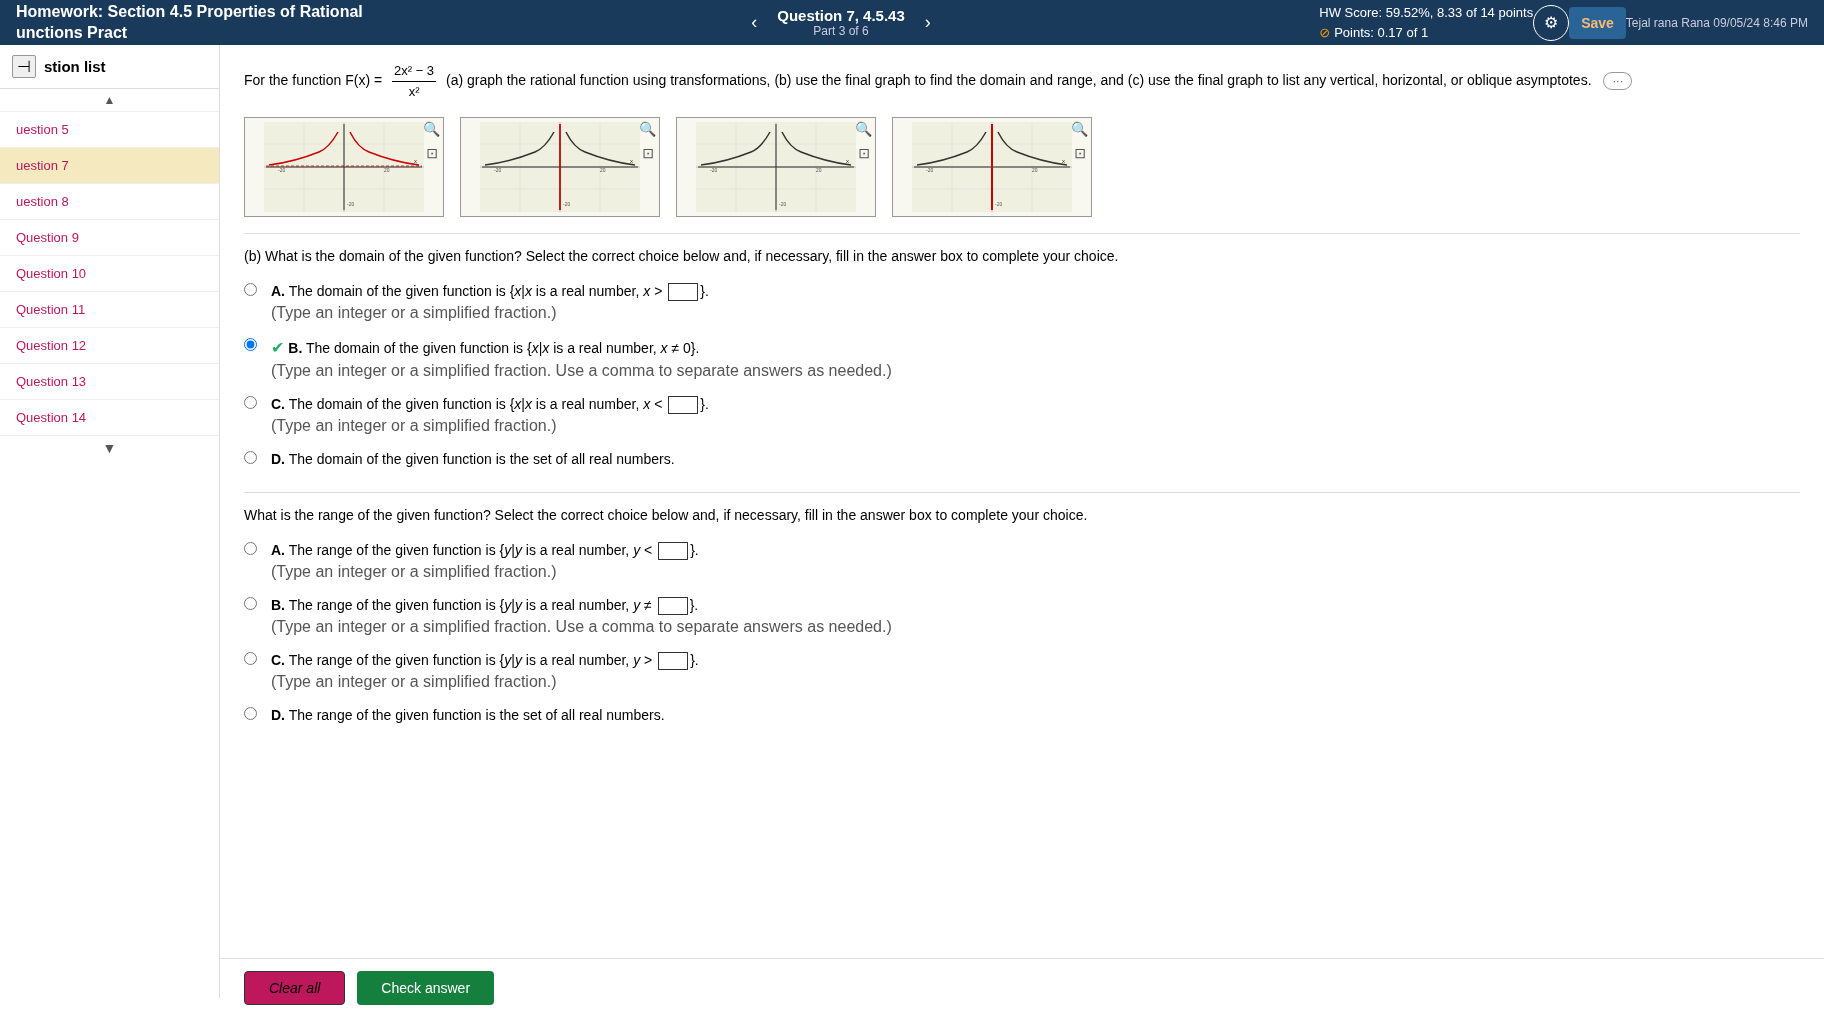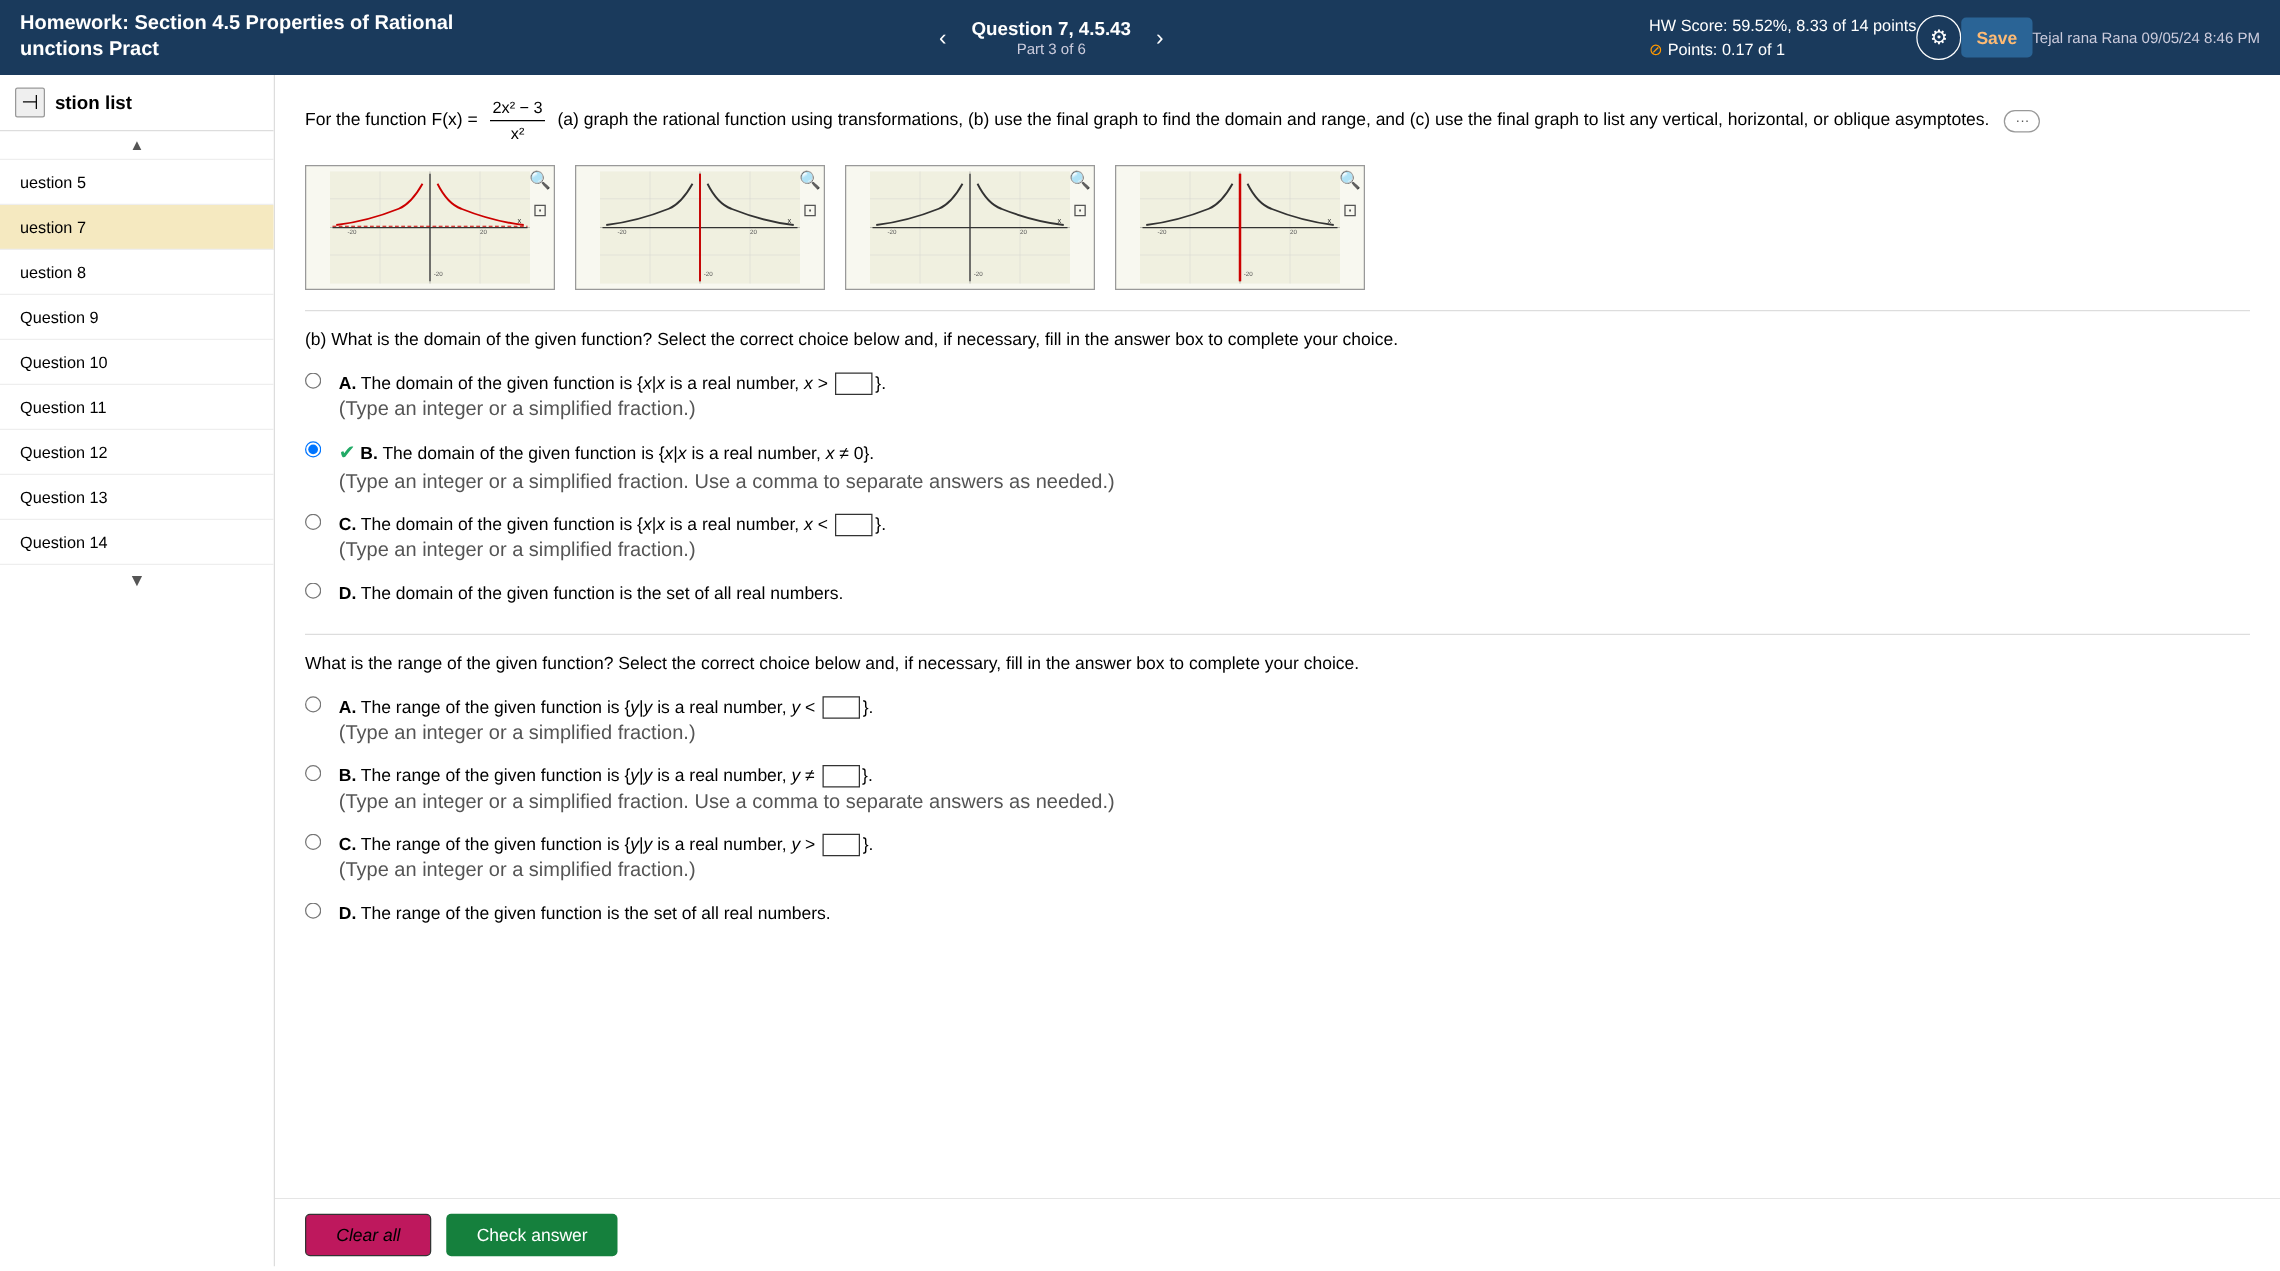--- a/index.html
+++ b/index.html
@@ -5,21 +5,21 @@
     * { box-sizing: border-box; margin: 0; padding: 0; }
     body { font-family: Arial, sans-serif; font-size: 14px; background: #fff; overflow: hidden; width: 1824px; height: 1017px; }
 
     
     .header {
       background: #1a3a5c;
       color: #fff;
       display: flex;
       align-items: center;
       padding: 8px 16px;
-      height: 60px;
+      height: 45px;
       justify-content: space-between;
     }
     .header-left { font-size: 16px; font-weight: bold; line-height: 1.3; }
     .header-center { text-align: center; display: flex; align-items: center; gap: 12px; }
     .header-center .nav-btn {
       background: none; border: none; color: #fff; font-size: 18px; cursor: pointer; padding: 4px 8px;
     }
     .header-center .question-info { font-size: 15px; font-weight: bold; }
     .header-center .part-info { font-size: 12px; color: #ccd; }
     .header-right { display: flex; align-items: center; font-size: 13px; }
@@ -45,21 +45,21 @@
       padding: 10px 12px;
       border-bottom: 1px solid #ddd;
       font-size: 15px; font-weight: bold;
     }
     .sidebar-header .collapse-btn { cursor: pointer; font-size: 16px; border: 1px solid #999; padding: 1px 4px; border-radius: 2px; }
     .sidebar-item {
       padding: 10px 16px;
       border-bottom: 1px solid #eee;
       cursor: pointer;
       font-size: 13px;
-      color: #000000;
+      color: #be185d;
     }
     .sidebar-item.q7 { background: #f5e9c0; }
     .sidebar-nav-up { text-align: center; padding: 4px; cursor: pointer; color: #555; font-size: 12px; border-bottom: 1px solid #eee; }
 
     
     .content {
       flex: 1;
       overflow-y: auto;
       padding: 16px 24px;
       position: relative;

